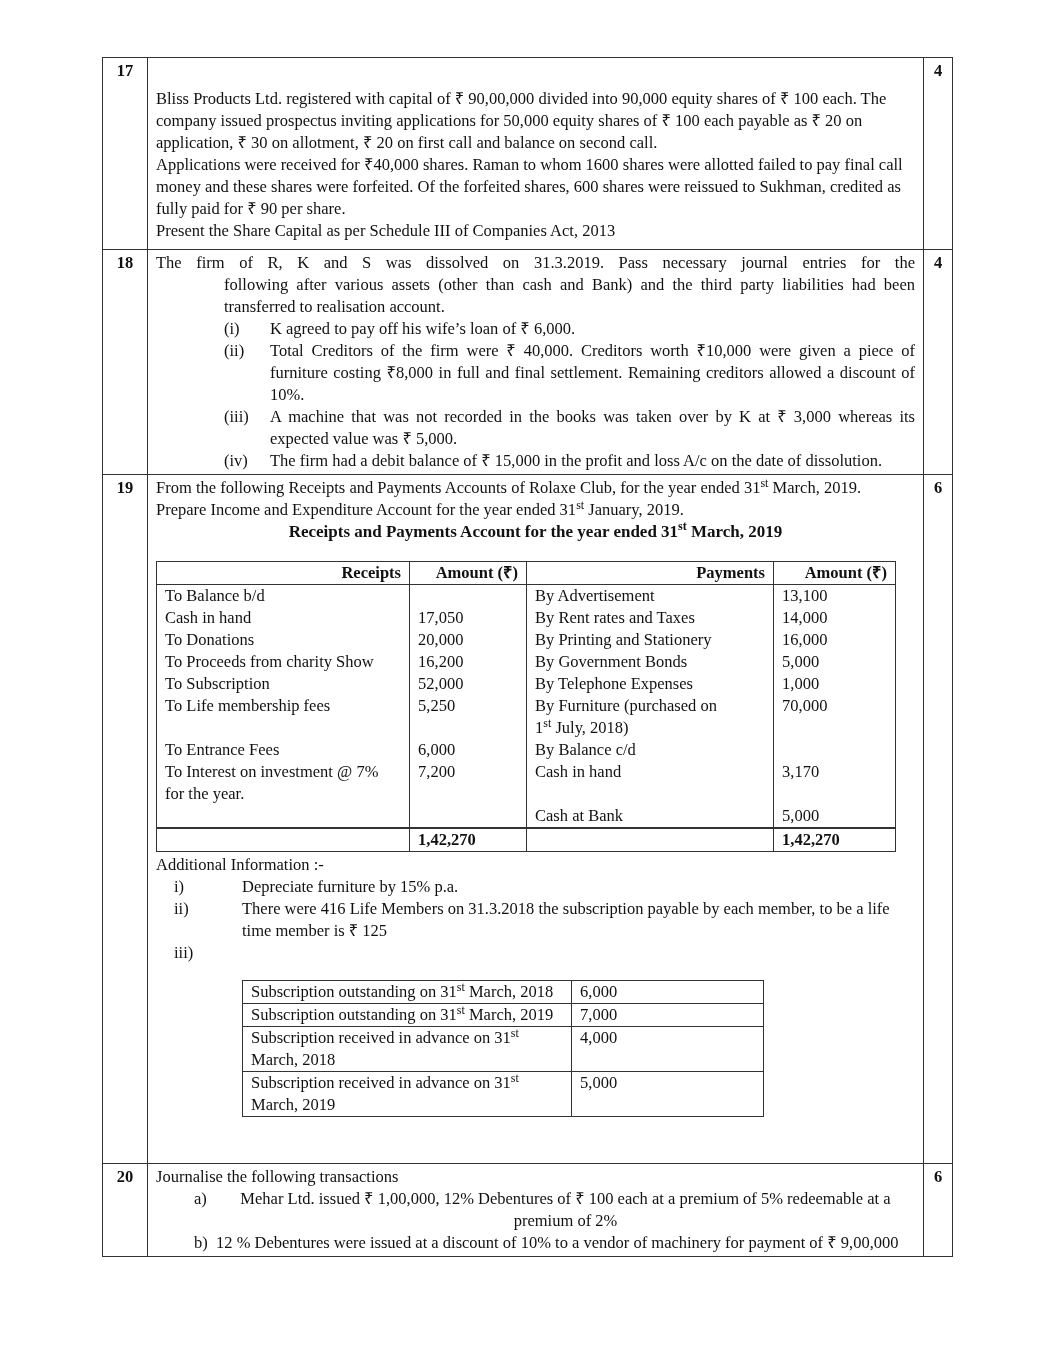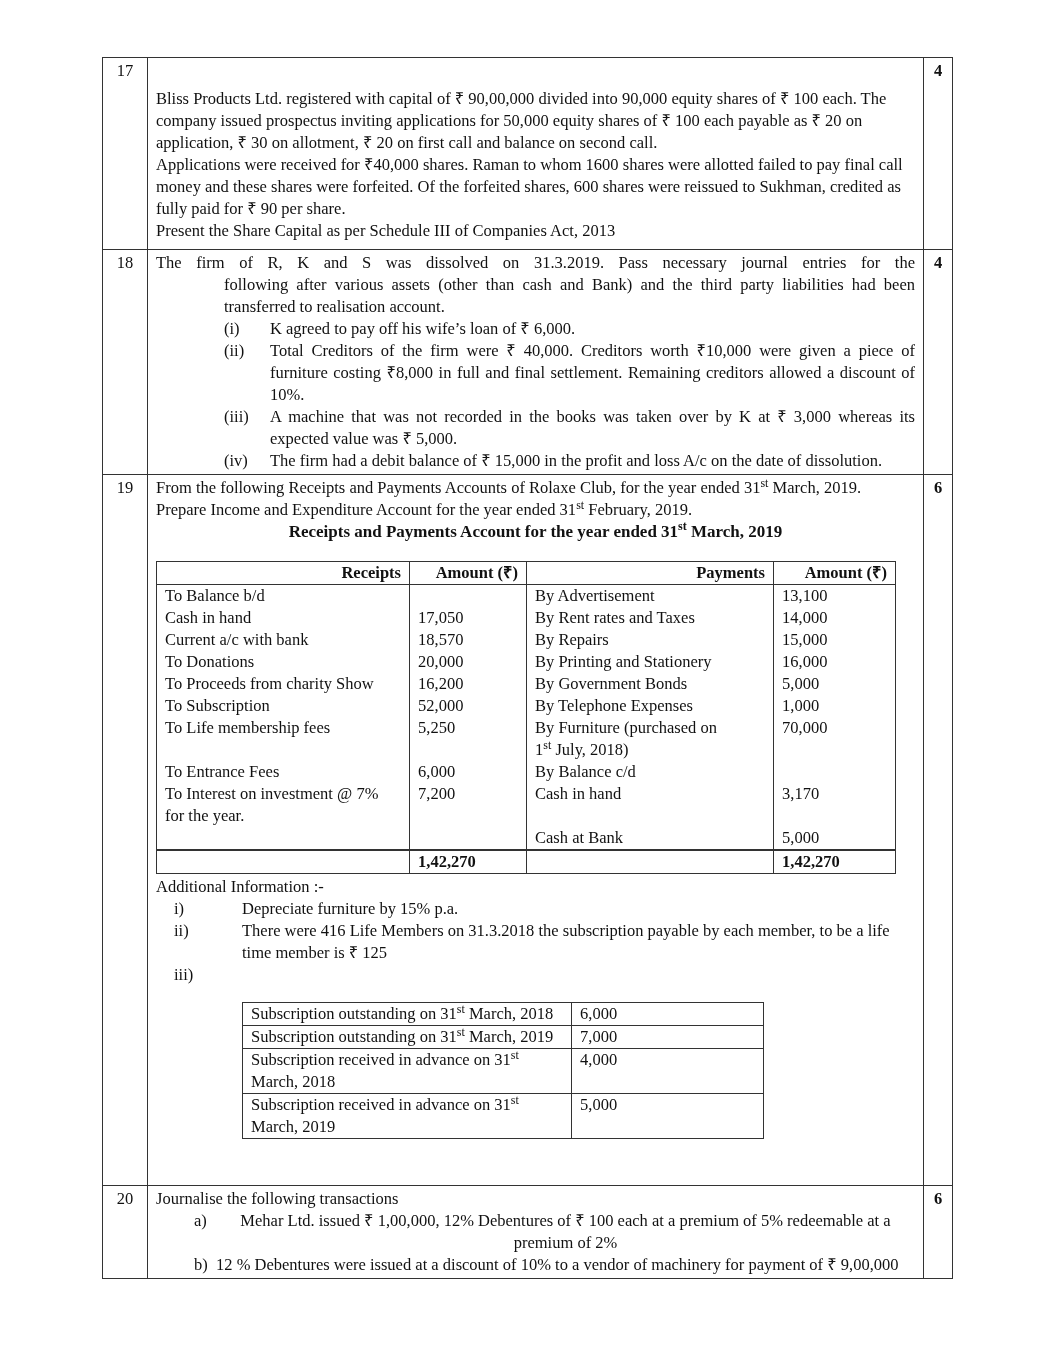--- a/index.html
+++ b/index.html
@@ -1,19 +1,19 @@
 <!DOCTYPE html>
 <html><head>
 <meta charset="utf-8">
 <style>
   html, body { margin:0; padding:0; background:#ffffff; }
   body { width:1047px; height:1355px; position:relative; font-family:"Liberation Serif", serif; color:#111; font-size:16.5px; line-height:22px; }
   .outer { position:absolute; left:102px; top:57px; width:851px; border-collapse:collapse; }
   .outer td { border:1px solid #333; vertical-align:top; }
-  .qno { width:42px; text-align:center; font-weight:normal; padding-top:2px; }
+  .qno { width:42px; text-align:center; font-weight:bold; padding-top:2px; }
   .marks { width:26px; text-align:center; font-weight:bold; padding-top:2px; }
   .body { padding:2px 8px 6px 8px; }
   .just { text-align:justify; }
   .indent-block { padding-left:68px; }
   .item { display:flex; text-align:justify; }
   .item .lbl { width:46px; flex:none; }
   .item .txt { flex:1; }
   .center-title { text-align:center; font-weight:bold; font-size:17px; margin:0 0 18px 0; }
   sup { font-size:12px; line-height:0; }
   table.rp { border-collapse:collapse; width:740px; margin-left:0; }
@@ -72,21 +72,21 @@
               <span class="txt">The firm had a debit balance of ₹ 15,000 in the profit and loss A/c on the date of dissolution.</span>
             </div>
       </div>
     </td>
     <td class="marks">4</td>
   </tr>
 
   <tr>
     <td class="qno">19</td>
     <td class="body">
-      <div><span>From the following Receipts and Payments Accounts of Rolaxe Club, for the year ended 31</span><sup>st</sup><span> March, 2019. Prepare Income and Expenditure Account for the year ended 31</span><sup>st</sup><span> February, 2019.</span></div>
+      <div><span>From the following Receipts and Payments Accounts of Rolaxe Club, for the year ended 31</span><sup>st</sup><span> March, 2019. Prepare Income and Expenditure Account for the year ended 31</span><sup>st</sup><span> January, 2019.</span></div>
       <div class="center-title"><span>Receipts and Payments Account for the year ended 31</span><sup>st</sup><span> March, 2019</span></div>
 
       <table class="rp">
         <tbody>
               <tr>
           <th style="width:236px;">Receipts</th>
           <th class="num" style="width:100px; text-align:right;">Amount (₹)</th>
           <th style="width:230px;margin-left:18px;">Payments</th>
           <th class="num" style="text-align:right;">Amount (₹)</th>
         </tr>
@@ -96,26 +96,20 @@
                 <td>By Advertisement</td>
                 <td class="num">13,100</td>
         </tr>
         <tr>
           <td class="sub1">Cash in hand</td>
                 <td class="num">17,050</td>
                 <td>By Rent rates and Taxes</td>
                 <td class="num">14,000</td>
         </tr>
         <tr>
-          <td class="sub2">Current a/c with bank</td>
-                <td class="num">18,570</td>
-                <td>By Repairs</td>
-                <td class="num">15,000</td>
-        </tr>
-        <tr>
           <td>To Donations</td>
                 <td class="num">20,000</td>
                 <td>By Printing and Stationery</td>
                 <td class="num">16,000</td>
         </tr>
         <tr>
           <td>To Proceeds from charity Show</td>
                 <td class="num">16,200</td>
                 <td>By Government Bonds</td>
                 <td class="num">5,000</td>

